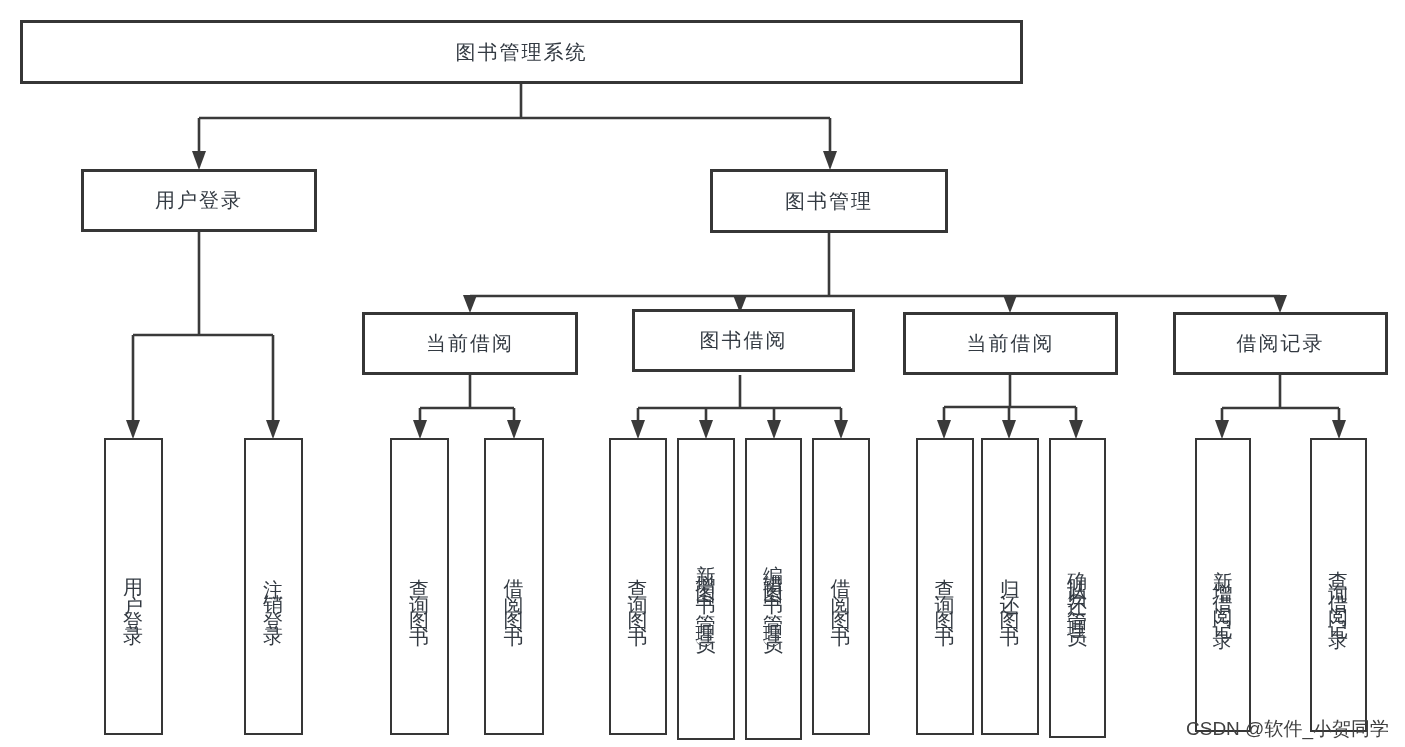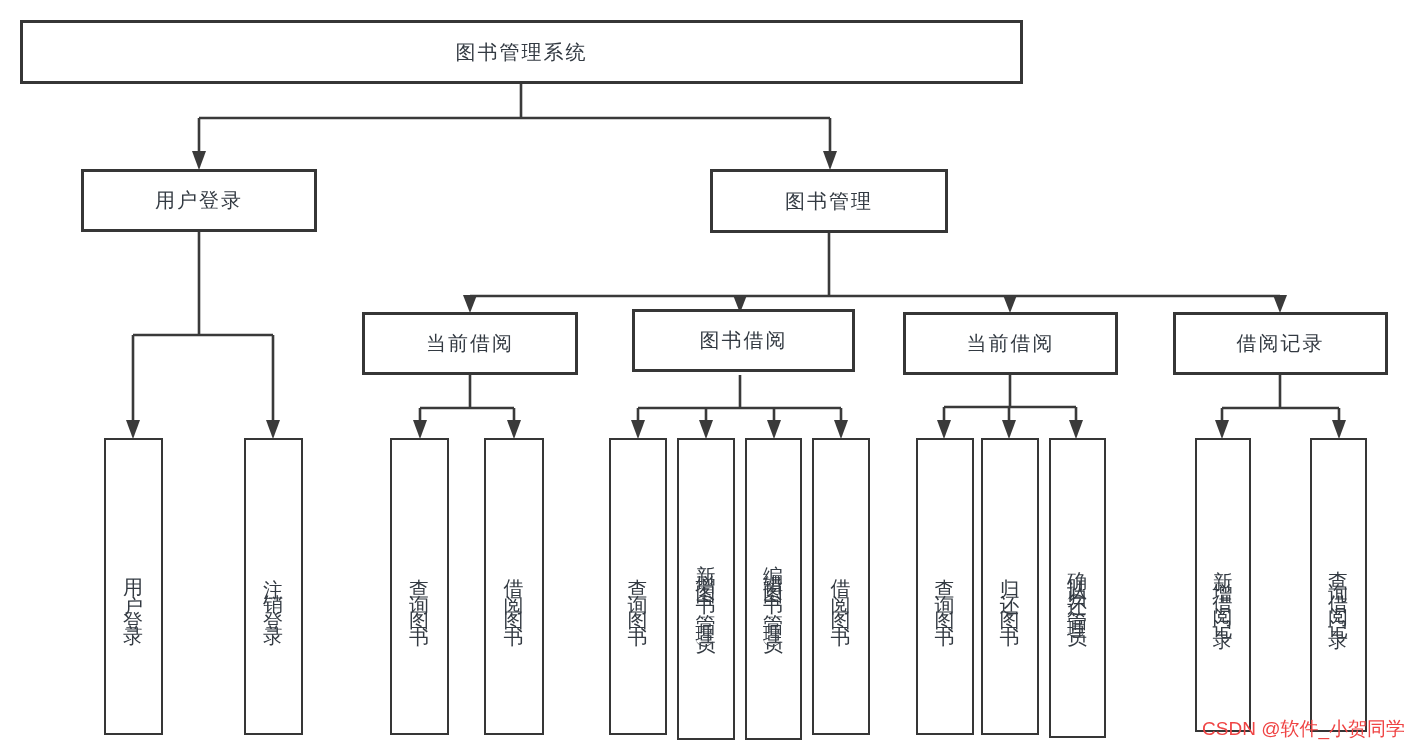--- a/index.html
+++ b/index.html
@@ -43,23 +43,22 @@
   .ls6  .vtext { letter-spacing: 12px; margin-bottom: -12px; }
   .ls9  .vtext { letter-spacing: 10px; margin-bottom: -10px; }
   .ls10 .vtext { letter-spacing: 8px;  margin-bottom: -8px; }
 
   .watermark {
     position: absolute;
     left: 1186px;
     top: 716px;
     width: 219px;
     font-size: 19px;
-    color: #ef4444;
+    color: #404040;
     white-space: nowrap;
-    text-align: right;
   }
 </style>
 </head>
 <body>
 
 <div class="stage">
 
   <svg class="conn-svg" viewBox="0 0 1405 747" xmlns="http://www.w3.org/2000/svg">
 
     <g>

